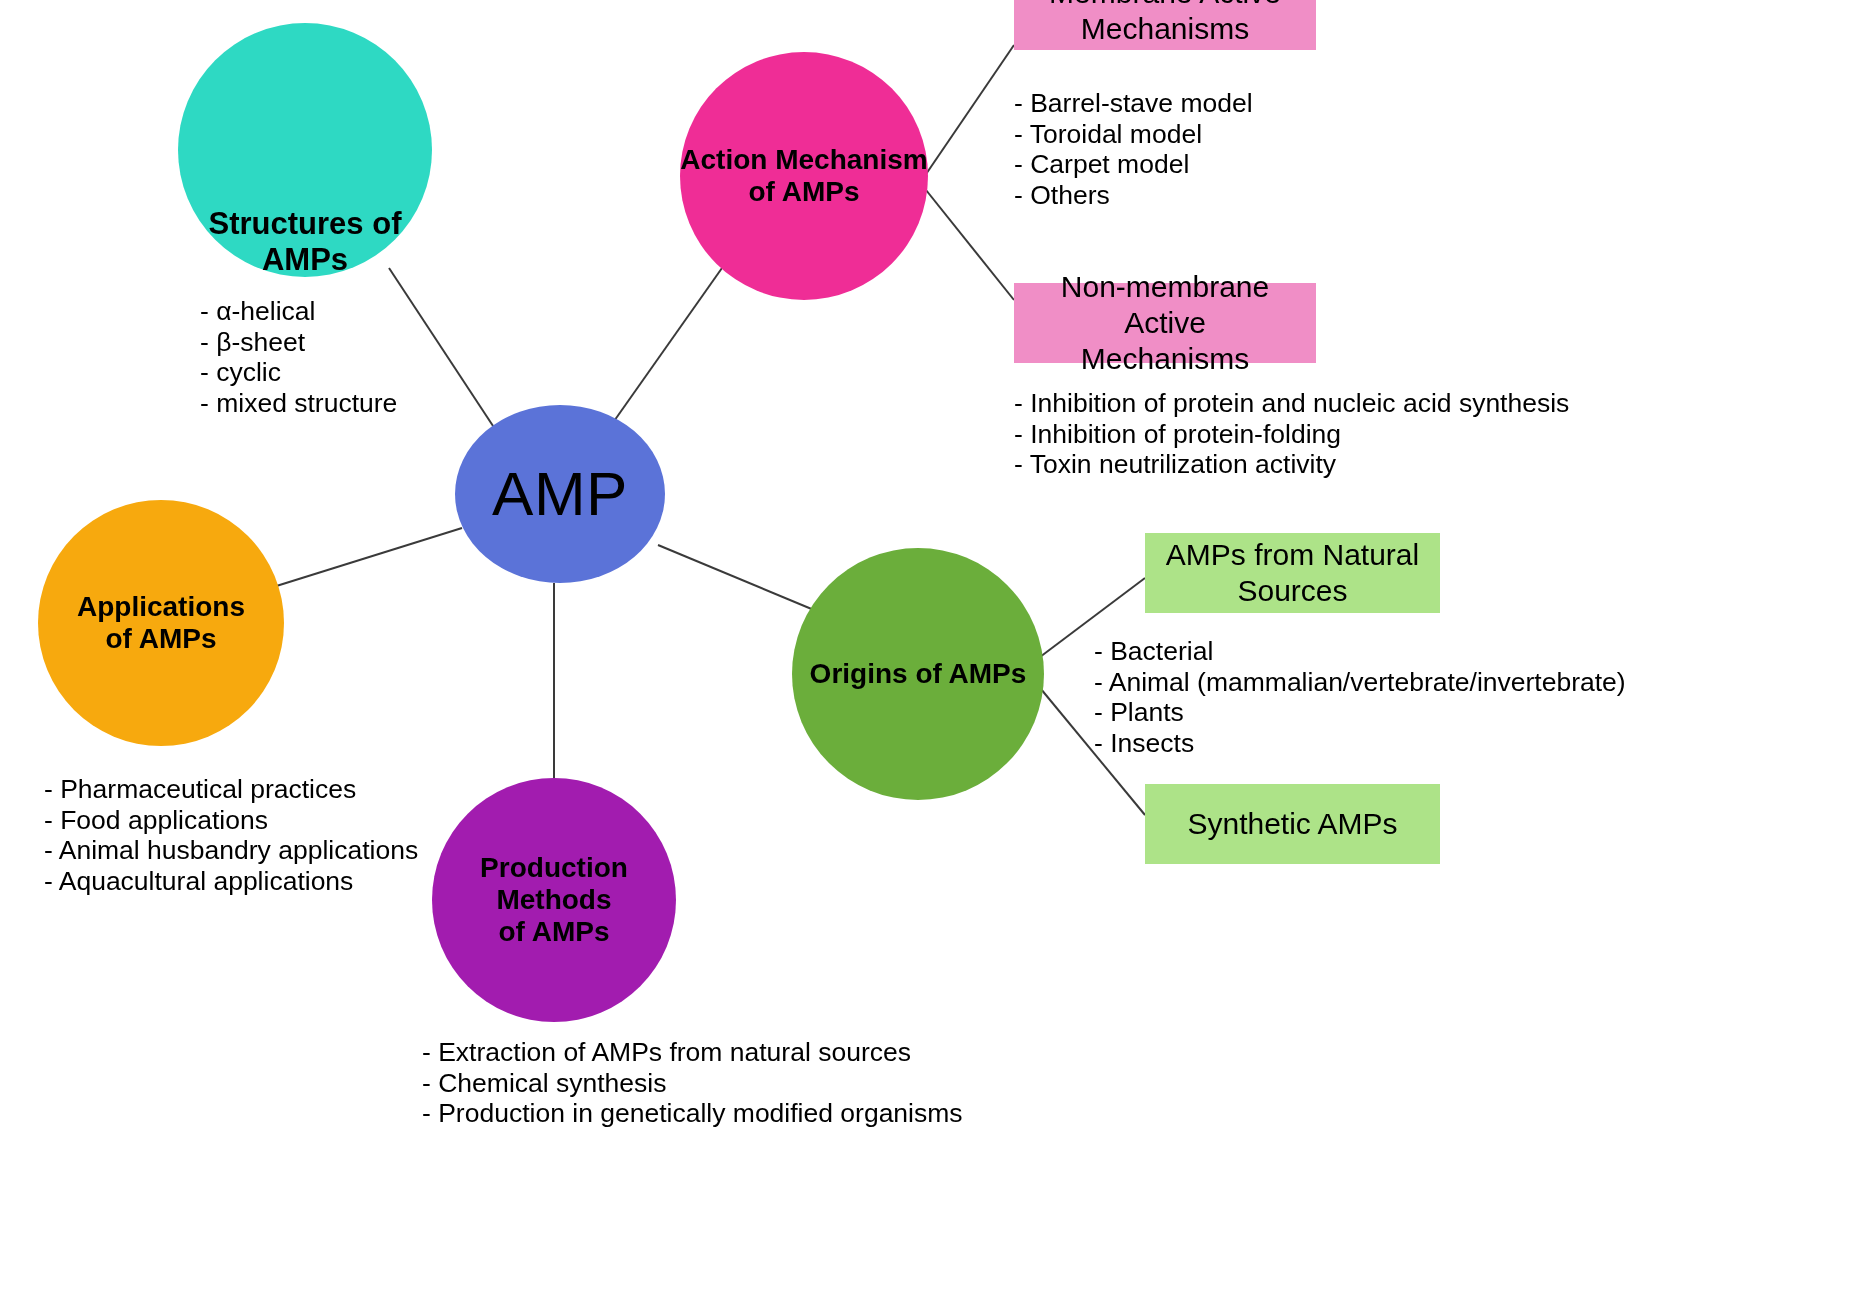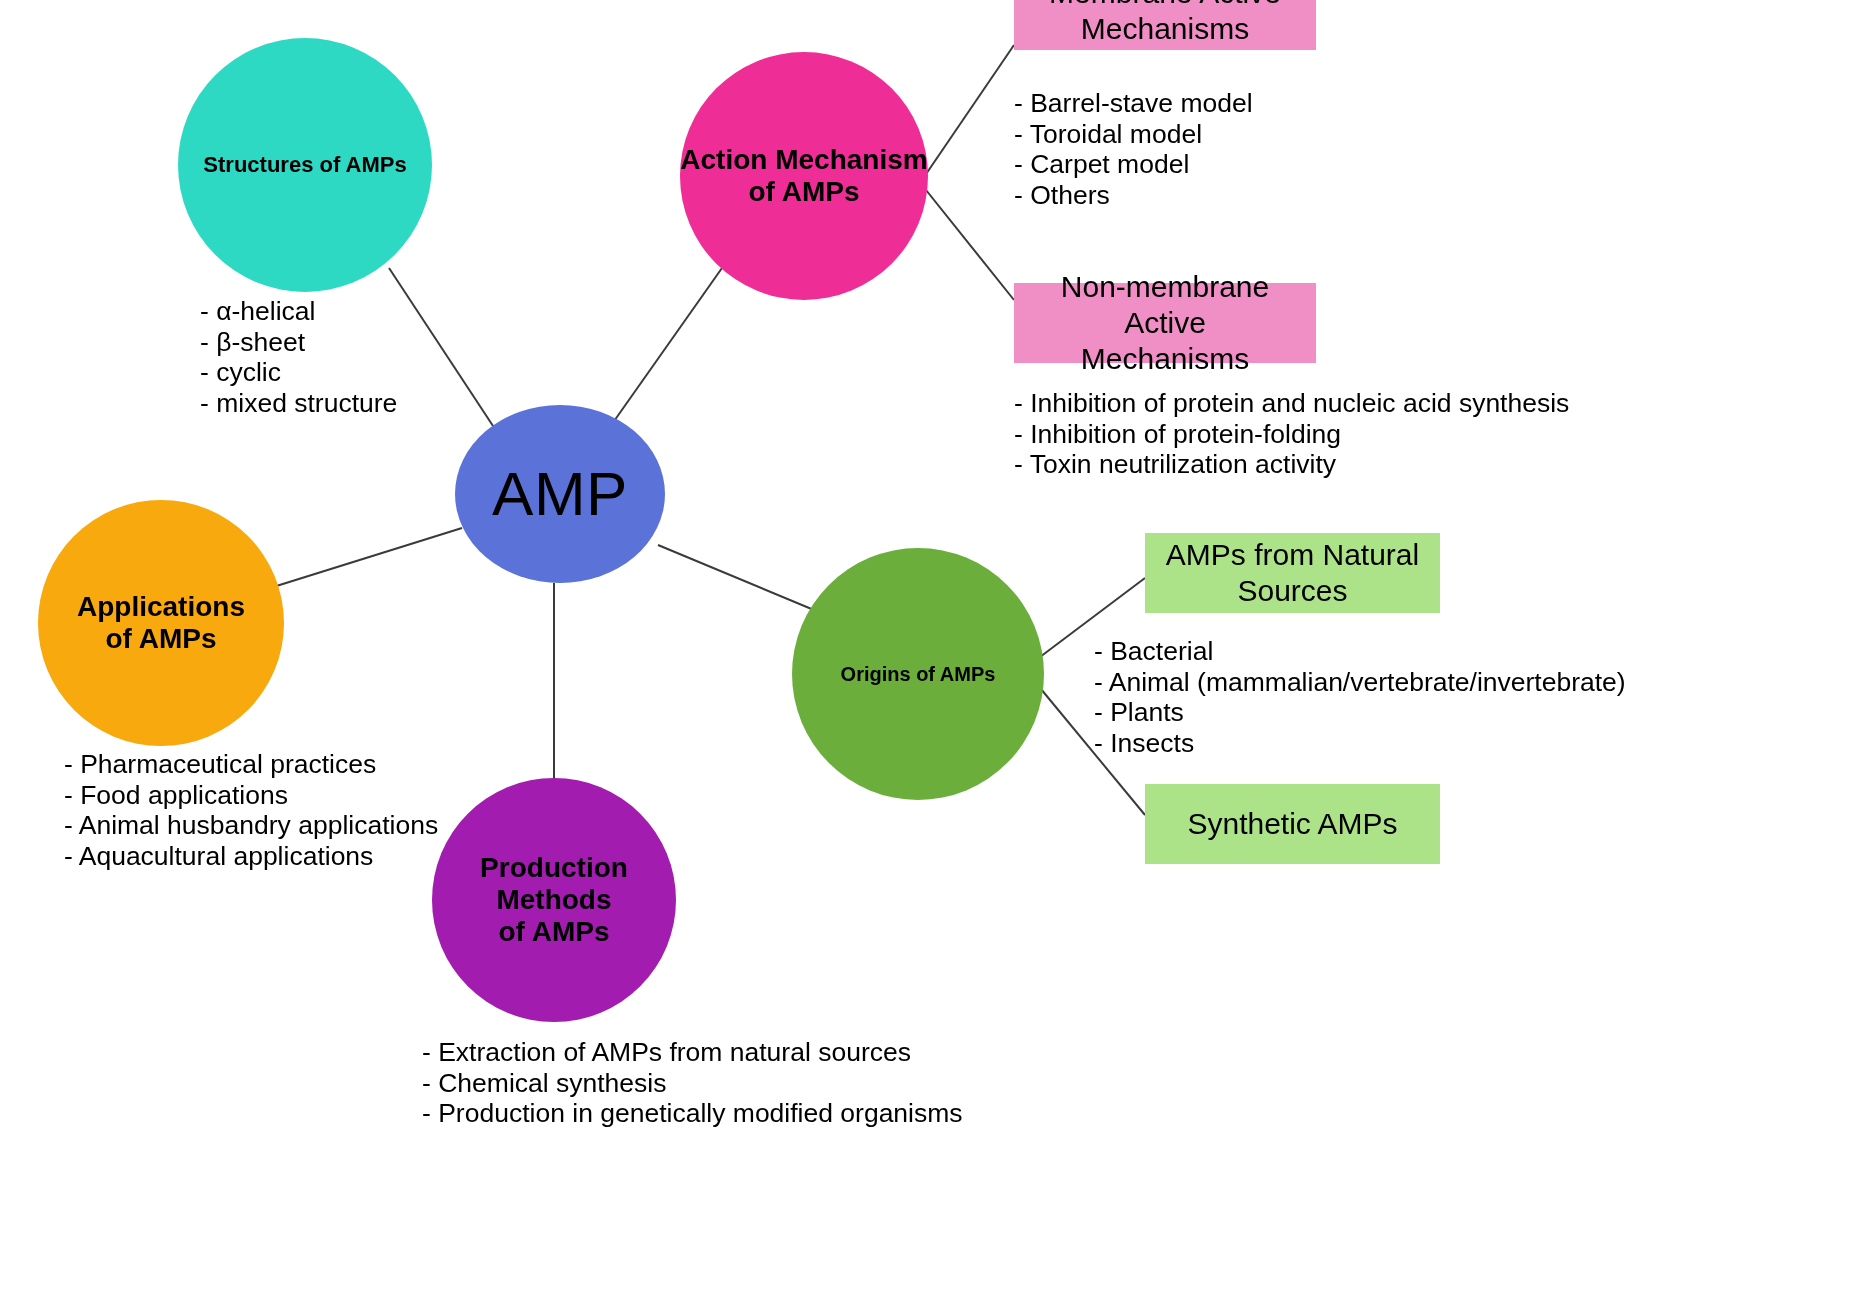--- a/index.html
+++ b/index.html
@@ -66,39 +66,39 @@
     font-size: 26.5px;
     line-height: 1.16;
     white-space: nowrap;
     color: #000000;
   }
   .bullets div {
     white-space: nowrap;
   }
 
   
-  #node-structures { left: 178px; top: 38px; width: 254px; height: 254px; background: #2ED9C3; font-size: 22px; }
+  #node-structures { left: 178px; top: 23px; width: 254px; height: 254px; background: #2ED9C3; font-size: 31px; align-items: flex-end; }
   #node-action     { left: 680px; top: 52px; width: 248px; height: 248px; background: #EF2D96; font-size: 28px; }
   #node-center     { left: 455px; top: 405px; width: 210px; height: 178px; background: #5B73D8; border-radius: 50%; }
   #node-applications { left: 38px; top: 500px; width: 246px; height: 246px; background: #F7A90E; font-size: 28px; }
-  #node-origins    { left: 792px; top: 548px; width: 252px; height: 252px; background: #6BAE3B; font-size: 20px; }
+  #node-origins    { left: 792px; top: 548px; width: 252px; height: 252px; background: #6BAE3B; font-size: 28px; }
   #node-production { left: 432px; top: 778px; width: 244px; height: 244px; background: #a21caf; font-size: 28px; }
 
   
   #box-membrane     { left: 1014px; top: -28px; width: 302px; height: 78px; background: #F08EC6; }
   #box-nonmembrane  { left: 1014px; top: 283px; width: 302px; height: 80px; background: #F08EC6; }
   #box-natural      { left: 1145px; top: 533px; width: 295px; height: 80px; background: #ADE388; }
   #box-synthetic    { left: 1145px; top: 784px; width: 295px; height: 80px; background: #ADE388; }
 
   
   #bul-structures   { left: 200px; top: 296px; }
   #bul-membrane     { left: 1014px; top: 88px; }
   #bul-nonmembrane  { left: 1014px; top: 388px; }
   #bul-natural      { left: 1094px; top: 636px; }
-  #bul-applications { left: 44px; top: 749px; margin-left: 20px; }
+  #bul-applications { left: 44px; top: 774px; }
   #bul-production   { left: 422px; top: 1037px; }
 </style>
 </head>
 <body>
 
 <div id="canvas">
 
   <svg id="links" viewBox="0 0 1874 1315">
 
     <line x1="497" y1="432" x2="389" y2="268" stroke="#3A3A3A" stroke-width="2"></line>

